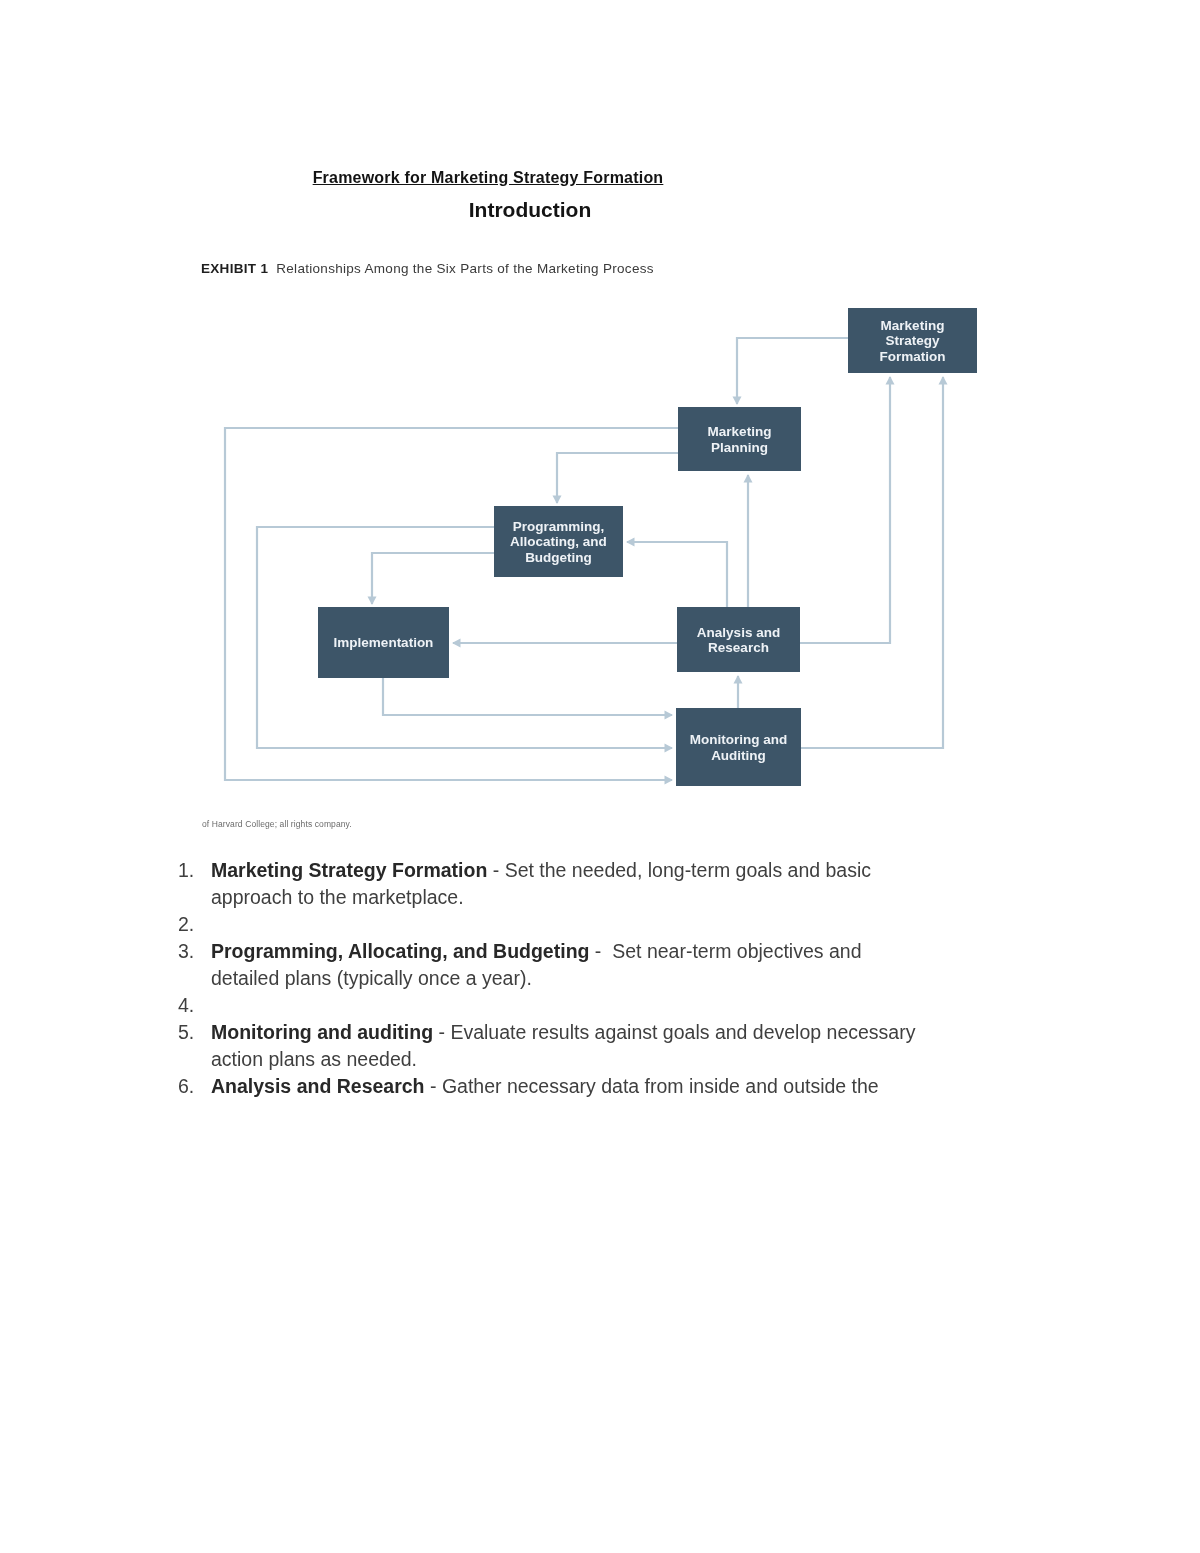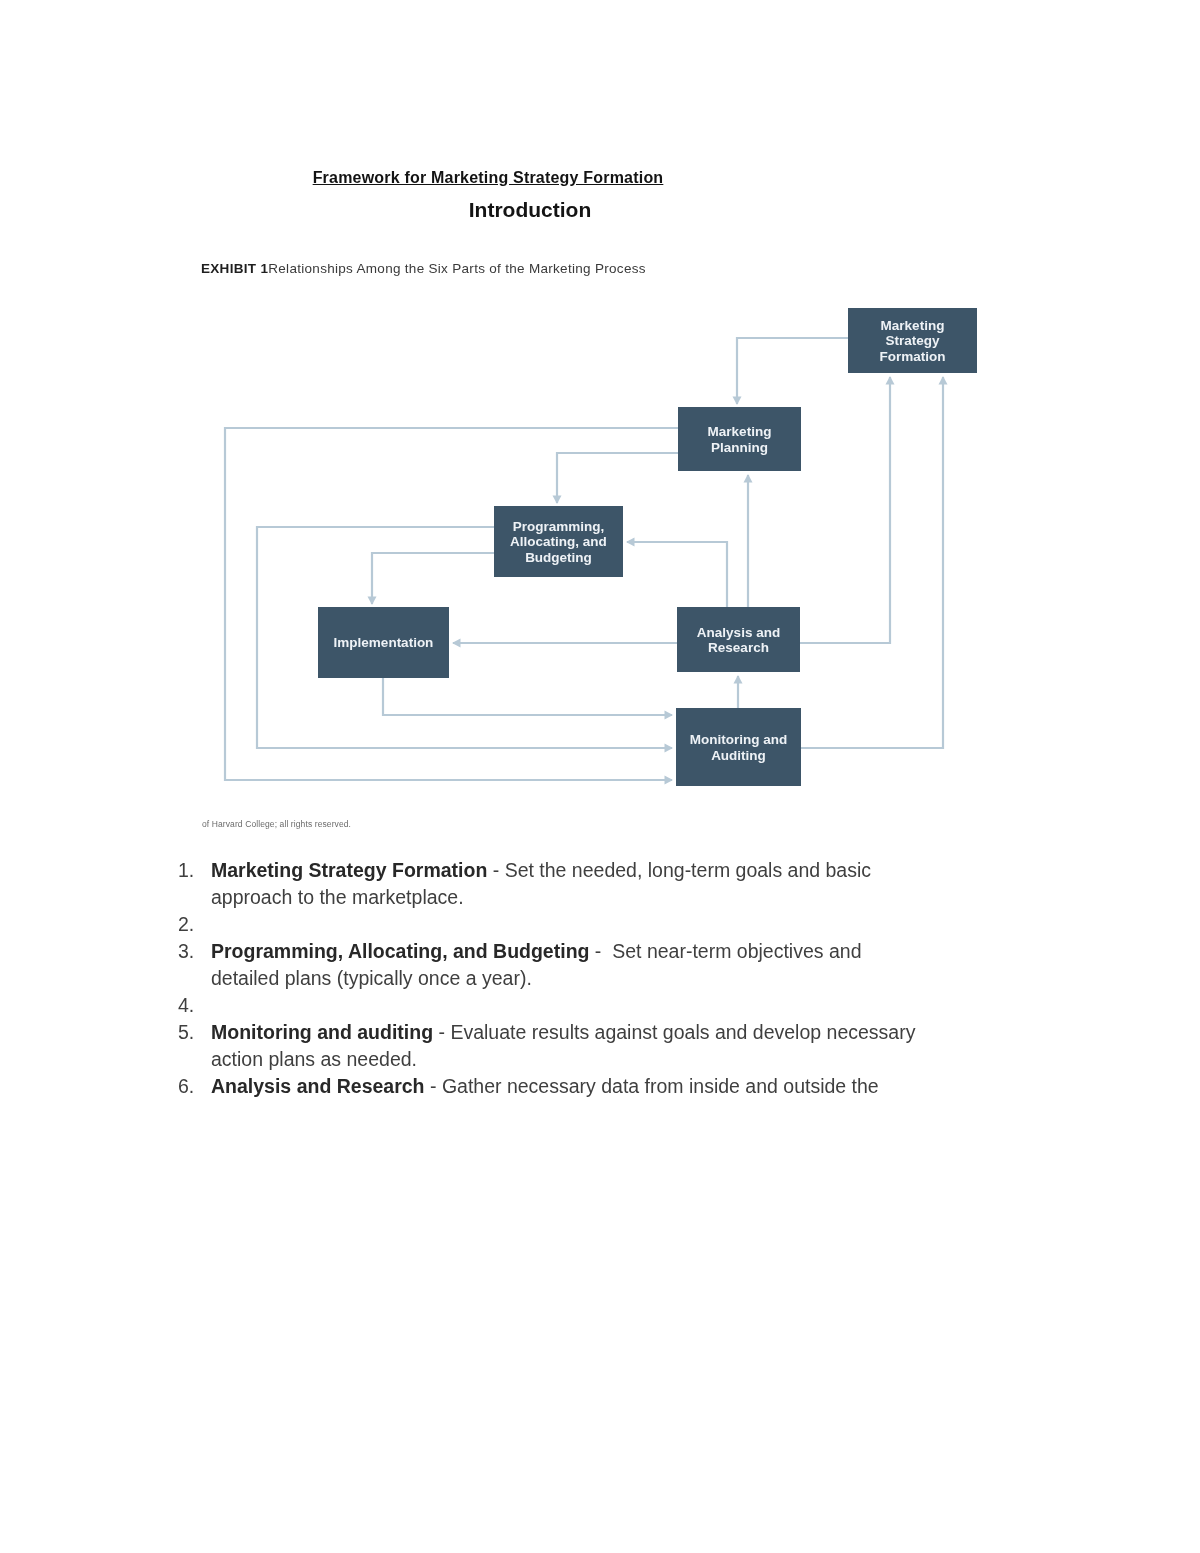--- a/index.html
+++ b/index.html
@@ -15,21 +15,21 @@
     text-decoration:underline; color:#131313; letter-spacing:0.2px;margin-top:28px;
   }
   .subtitle {
     position:absolute; top:198px; left:0; width:1060px;
     text-align:center; font-size:21px; font-weight:bold; color:#141414;
   }
   .exhibit-caption {
     position:absolute; left:201px; top:261px;
     font-size:13.5px; color:#3a3a3a; letter-spacing:0.3px;
   }
-  .exhibit-caption b { color:#1f1f1f; margin-right:0; }
+  .exhibit-caption b { color:#1f1f1f; margin-right:8px; }
   #diagram { position:absolute; left:0; top:0; pointer-events:none; }
   .source {
     position:absolute; left:202px; top:818px;
     font-size:8.5px; line-height:12px; color:#6b6b6b;
     white-space:nowrap; letter-spacing:0.1px;
   }
   .step-list {
     position:absolute; left:178px; top:857px; width:920px;
     font-size:19.5px; line-height:27px; color:#3f3f3f;
     list-style:none;
@@ -84,21 +84,21 @@
       <rect x="677" y="607" width="123" height="65" fill="#3d5568"></rect>
       <text text-anchor="middle" fill="#eef2f6" font-size="13.5" font-weight="bold" font-family="&quot;Liberation Sans&quot;, sans-serif"><tspan x="738.5" y="636.55">Analysis and</tspan><tspan x="738.5" y="652.05">Research</tspan></text>
     </g>
     <g>
       <rect x="676" y="708" width="125" height="78" fill="#3d5568"></rect>
       <text text-anchor="middle" fill="#eef2f6" font-size="13.5" font-weight="bold" font-family="&quot;Liberation Sans&quot;, sans-serif"><tspan x="738.5" y="744.05">Monitoring and</tspan><tspan x="738.5" y="759.55">Auditing</tspan></text>
     </g>
   </svg>
 
 <div class="source">
-  <div>of Harvard College; all rights reserved.</div>
+  <div>of Harvard College; all rights company.</div>
 </div>
 
 <ol class="step-list">
   <li class="step">
     <span class="num">1.</span>
     <p class="itext"><b>Marketing Strategy Formation</b><span> - </span><span>Set the needed, long-term goals and basic</span><br><span>approach to the marketplace.</span></p>
   </li>
   <li class="step">
     <span class="num">2.</span>
   </li>

